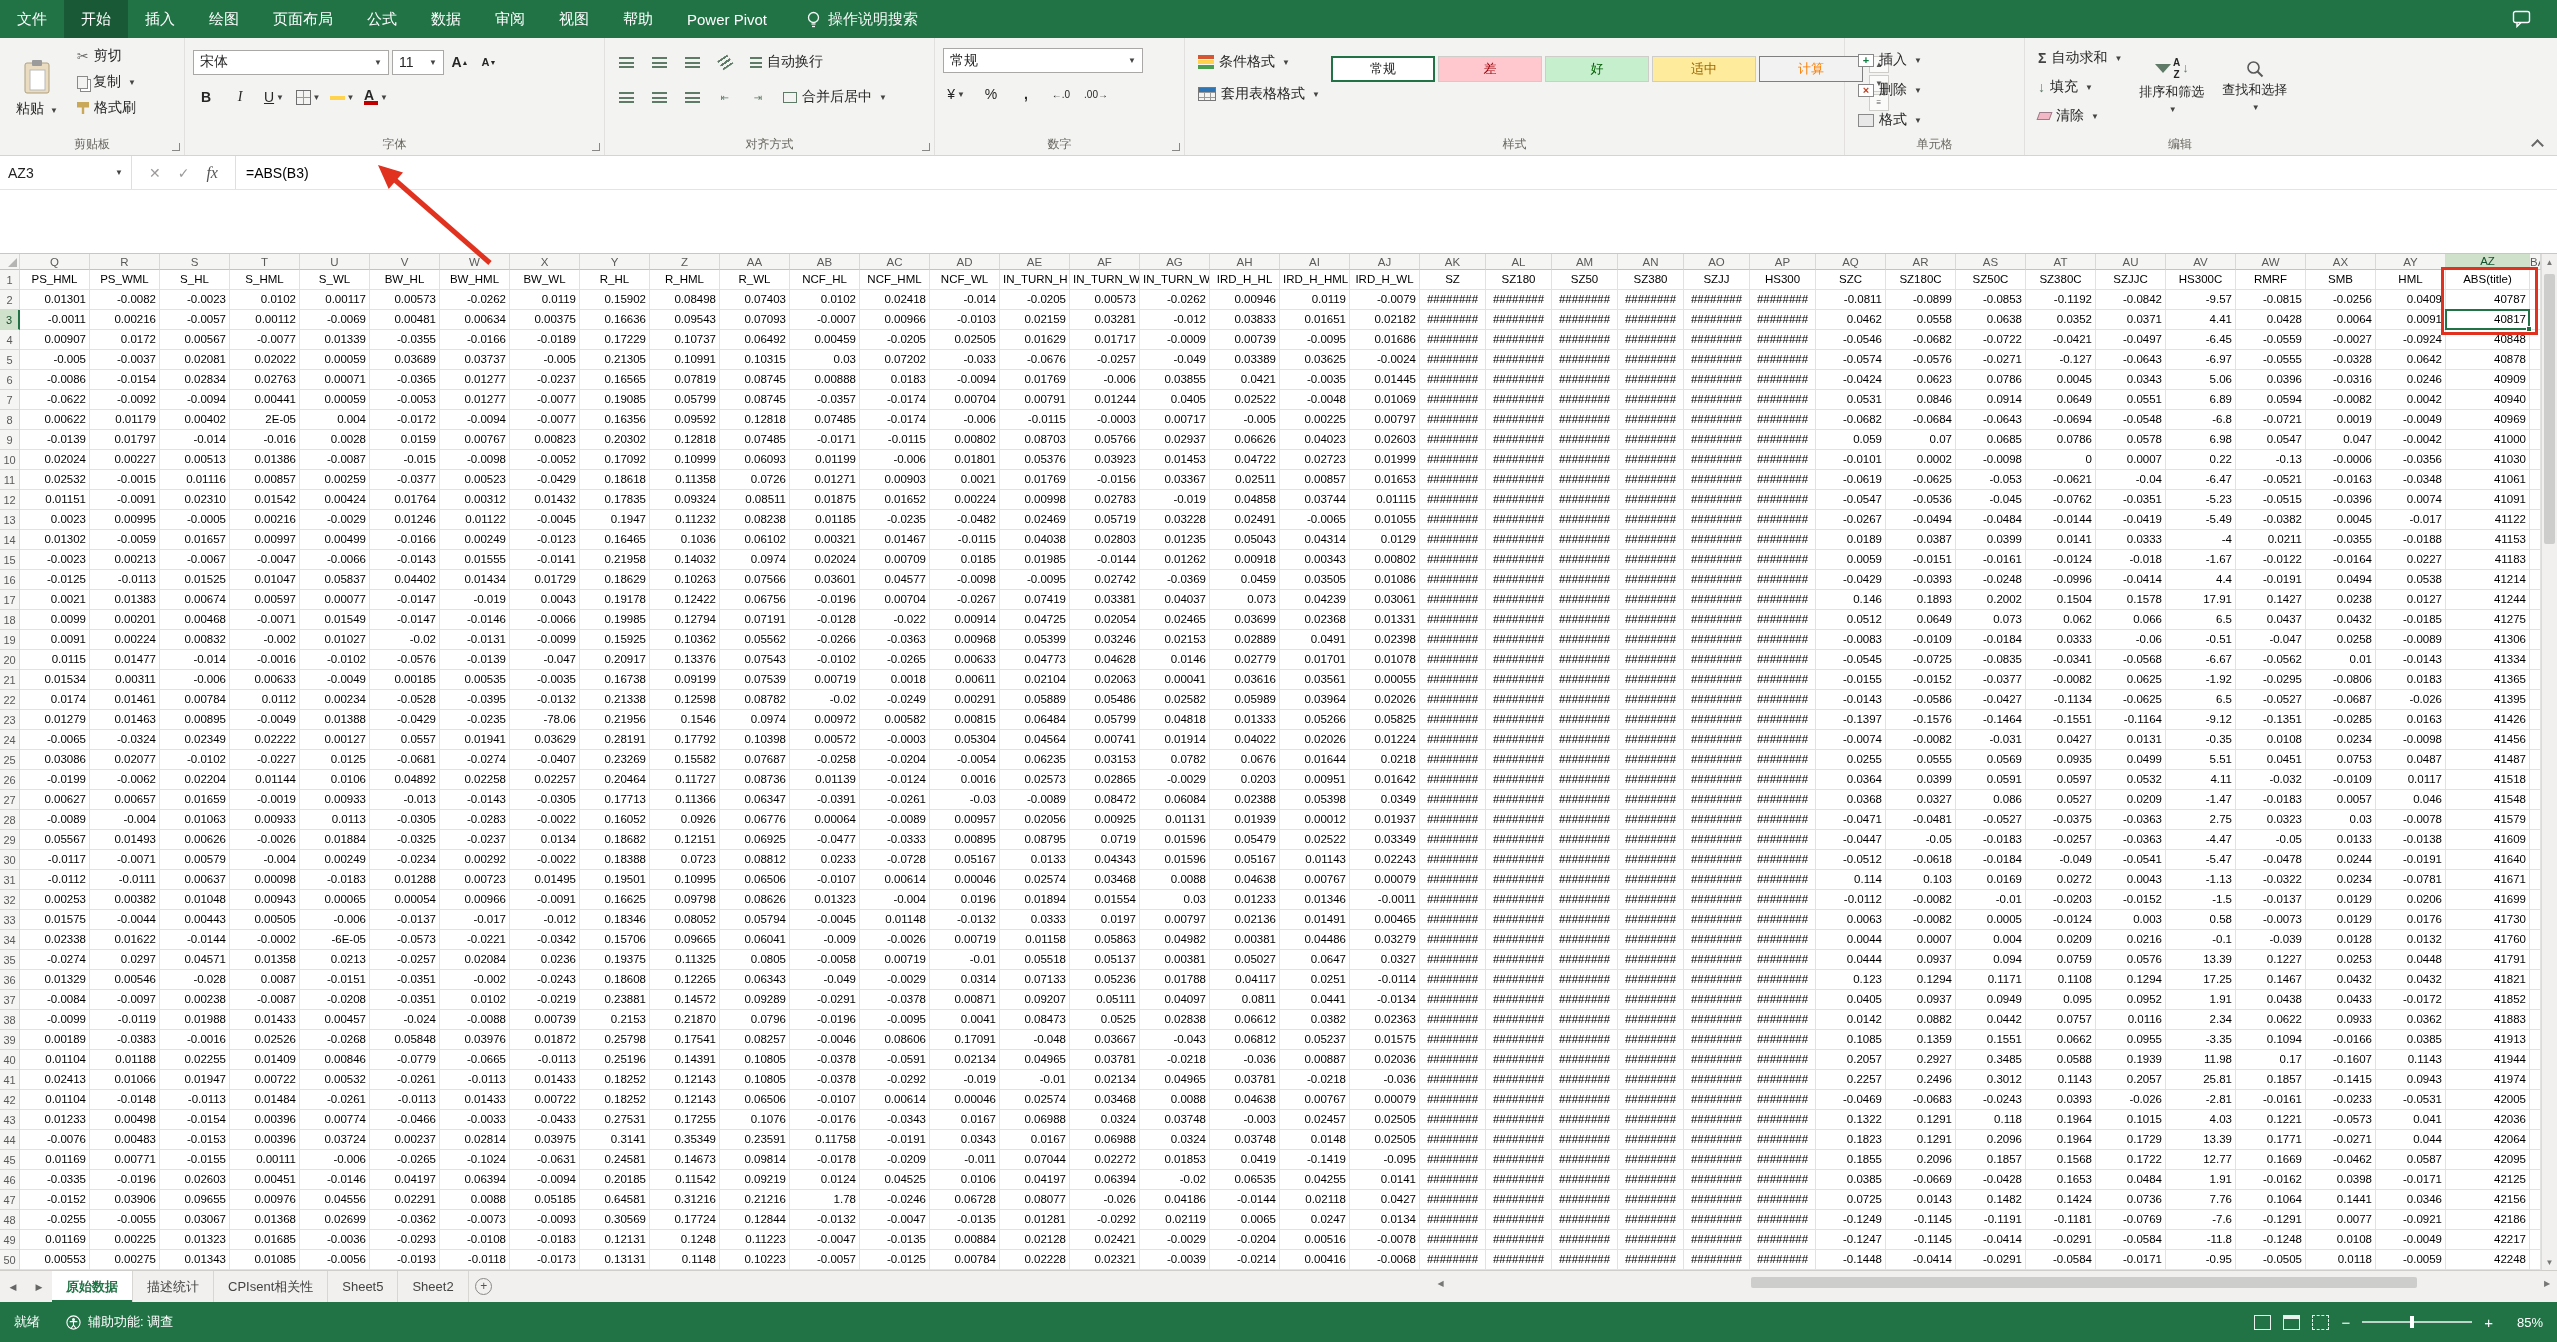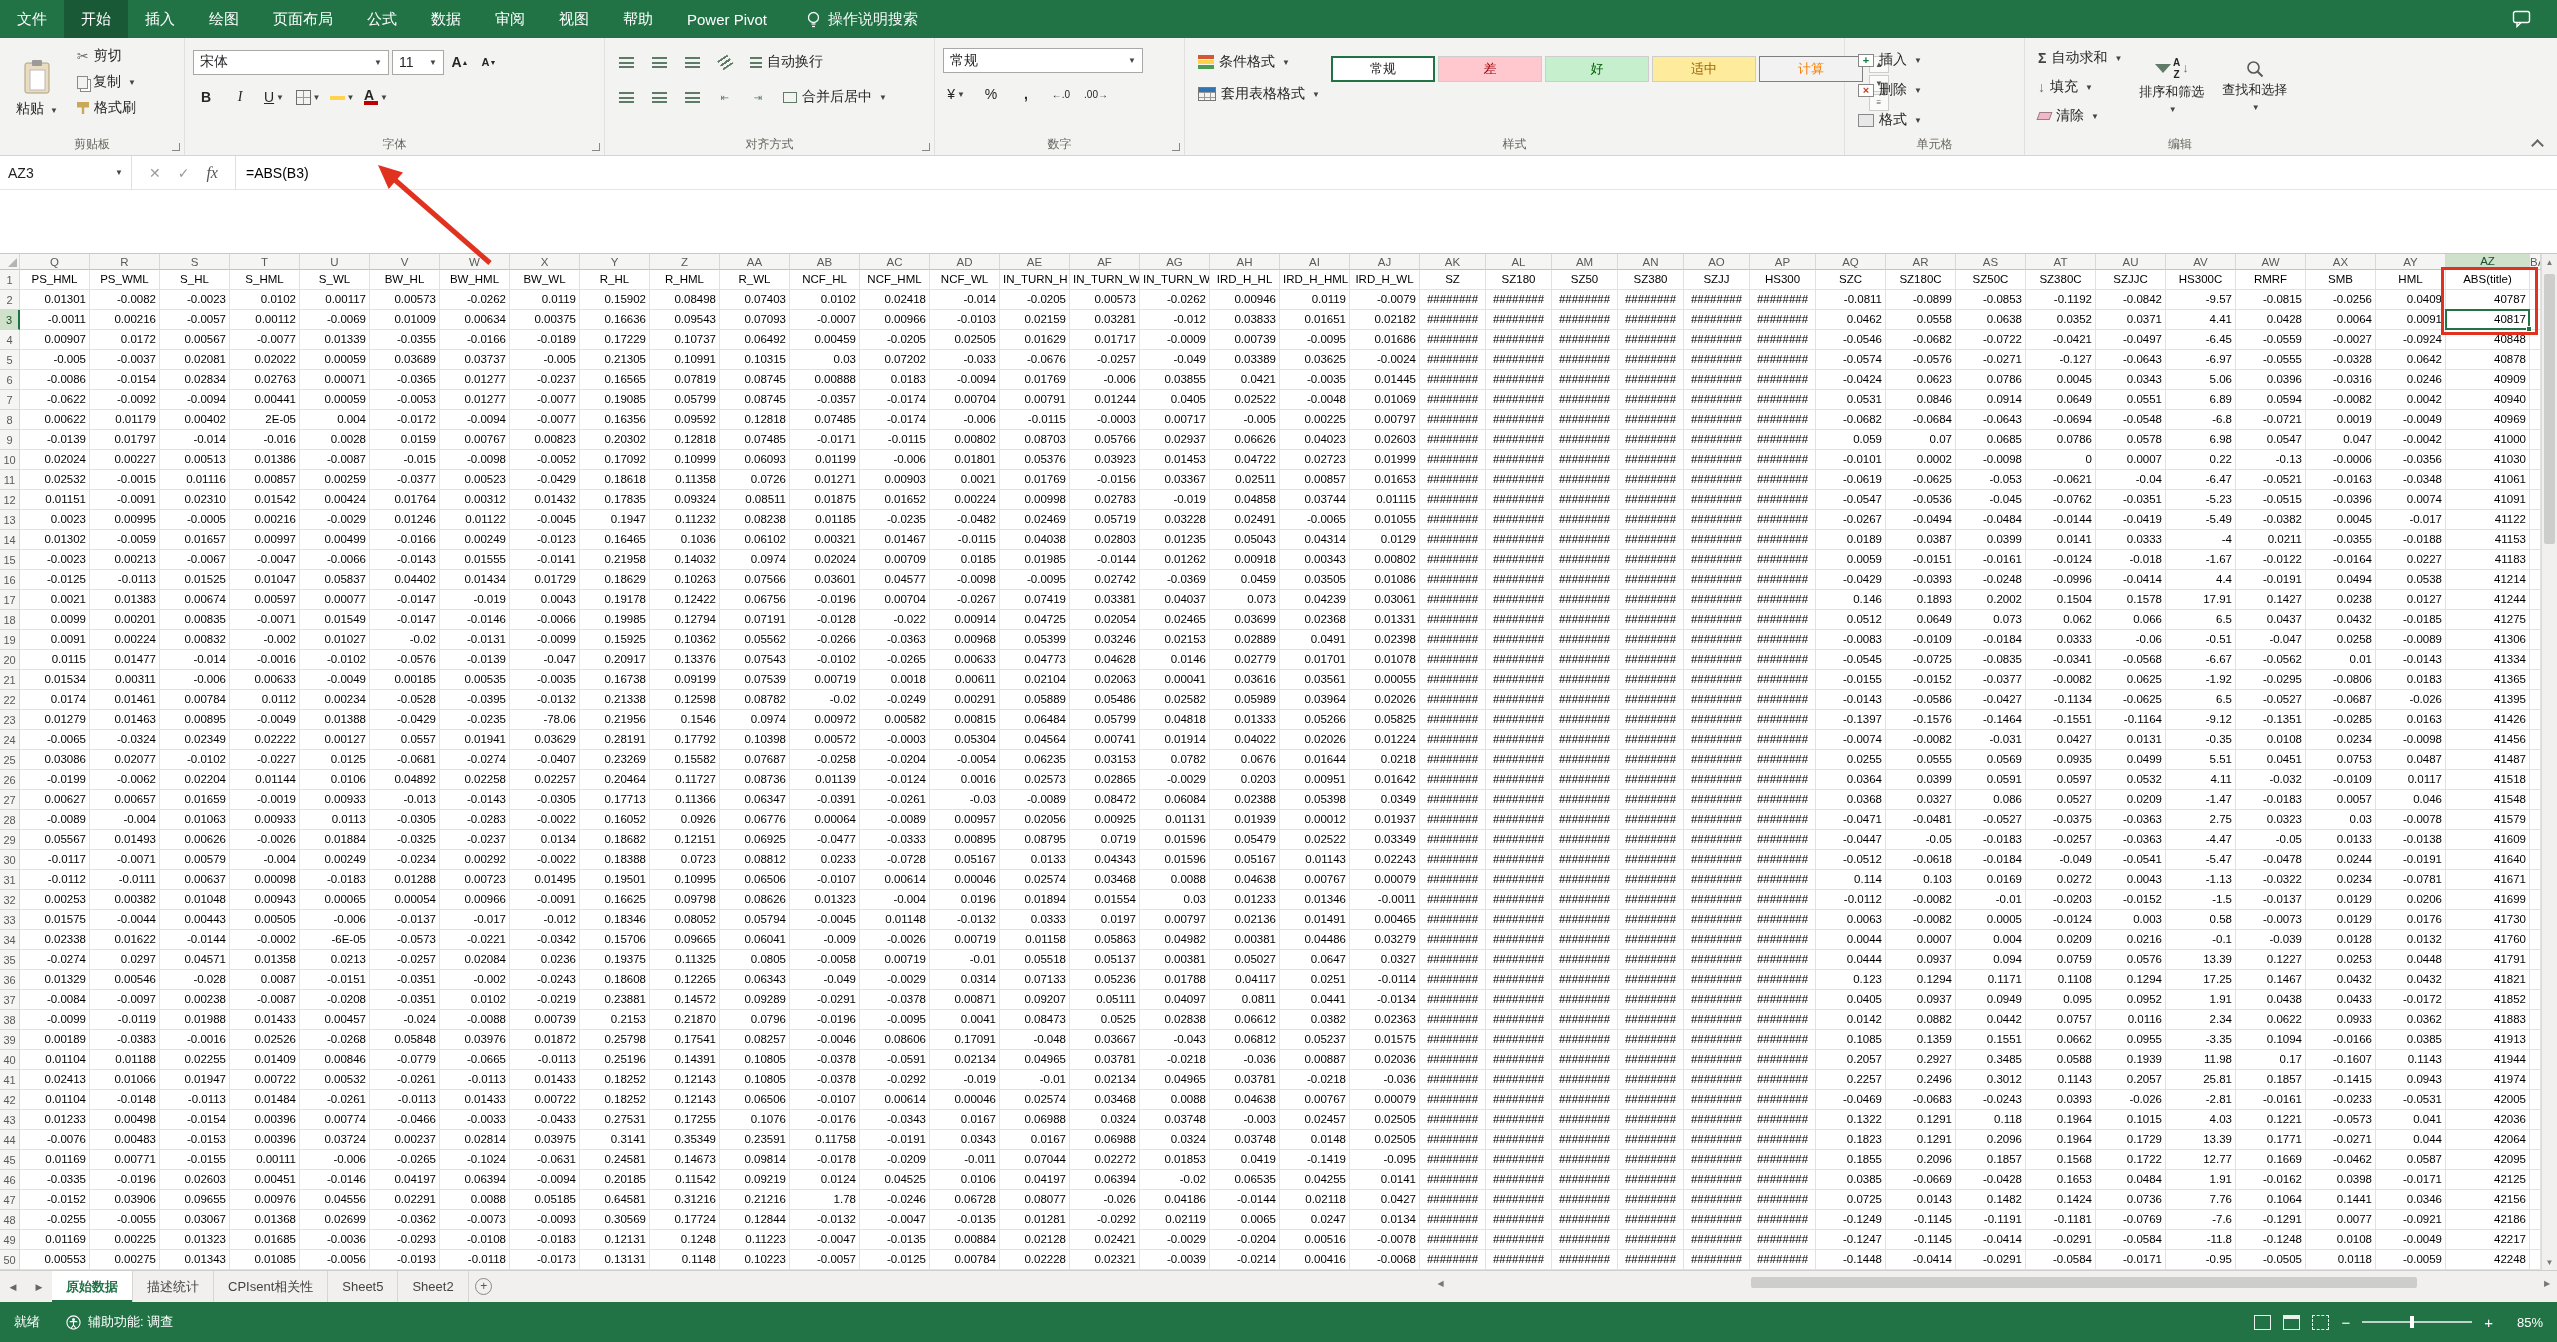--- a/index.html
+++ b/index.html
@@ -553,21 +553,21 @@
       <div class="gc" style="width:84px">40787</div>
       <div class="gc" style="width:11px"></div>
     </div>
     <div class="g-row" style="height:20px">
       <div class="rn sel">3</div>
       <div class="gc" style="width:70px">-0.0011</div>
       <div class="gc" style="width:70px">0.00216</div>
       <div class="gc" style="width:70px">-0.0057</div>
       <div class="gc" style="width:70px">0.00112</div>
       <div class="gc" style="width:70px">-0.0069</div>
-      <div class="gc" style="width:70px">0.01009</div>
+      <div class="gc" style="width:70px">0.00481</div>
       <div class="gc" style="width:70px">0.00634</div>
       <div class="gc" style="width:70px">0.00375</div>
       <div class="gc" style="width:70px">0.16636</div>
       <div class="gc" style="width:70px">0.09543</div>
       <div class="gc" style="width:70px">0.07093</div>
       <div class="gc" style="width:70px">-0.0007</div>
       <div class="gc" style="width:70px">0.00966</div>
       <div class="gc" style="width:70px">-0.0103</div>
       <div class="gc" style="width:70px">0.02159</div>
       <div class="gc" style="width:70px">0.03281</div>
@@ -1150,21 +1150,21 @@
       <div class="gc" style="width:70px">0.1427</div>
       <div class="gc" style="width:70px">0.0238</div>
       <div class="gc" style="width:70px">0.0127</div>
       <div class="gc" style="width:84px">41244</div>
       <div class="gc" style="width:11px"></div>
     </div>
     <div class="g-row" style="height:20px">
       <div class="rn">18</div>
       <div class="gc" style="width:70px">0.0099</div>
       <div class="gc" style="width:70px">0.00201</div>
-      <div class="gc" style="width:70px">0.00835</div>
+      <div class="gc" style="width:70px">0.00468</div>
       <div class="gc" style="width:70px">-0.0071</div>
       <div class="gc" style="width:70px">0.01549</div>
       <div class="gc" style="width:70px">-0.0147</div>
       <div class="gc" style="width:70px">-0.0146</div>
       <div class="gc" style="width:70px">-0.0066</div>
       <div class="gc" style="width:70px">0.19985</div>
       <div class="gc" style="width:70px">0.12794</div>
       <div class="gc" style="width:70px">0.07191</div>
       <div class="gc" style="width:70px">-0.0128</div>
       <div class="gc" style="width:70px">-0.022</div>

